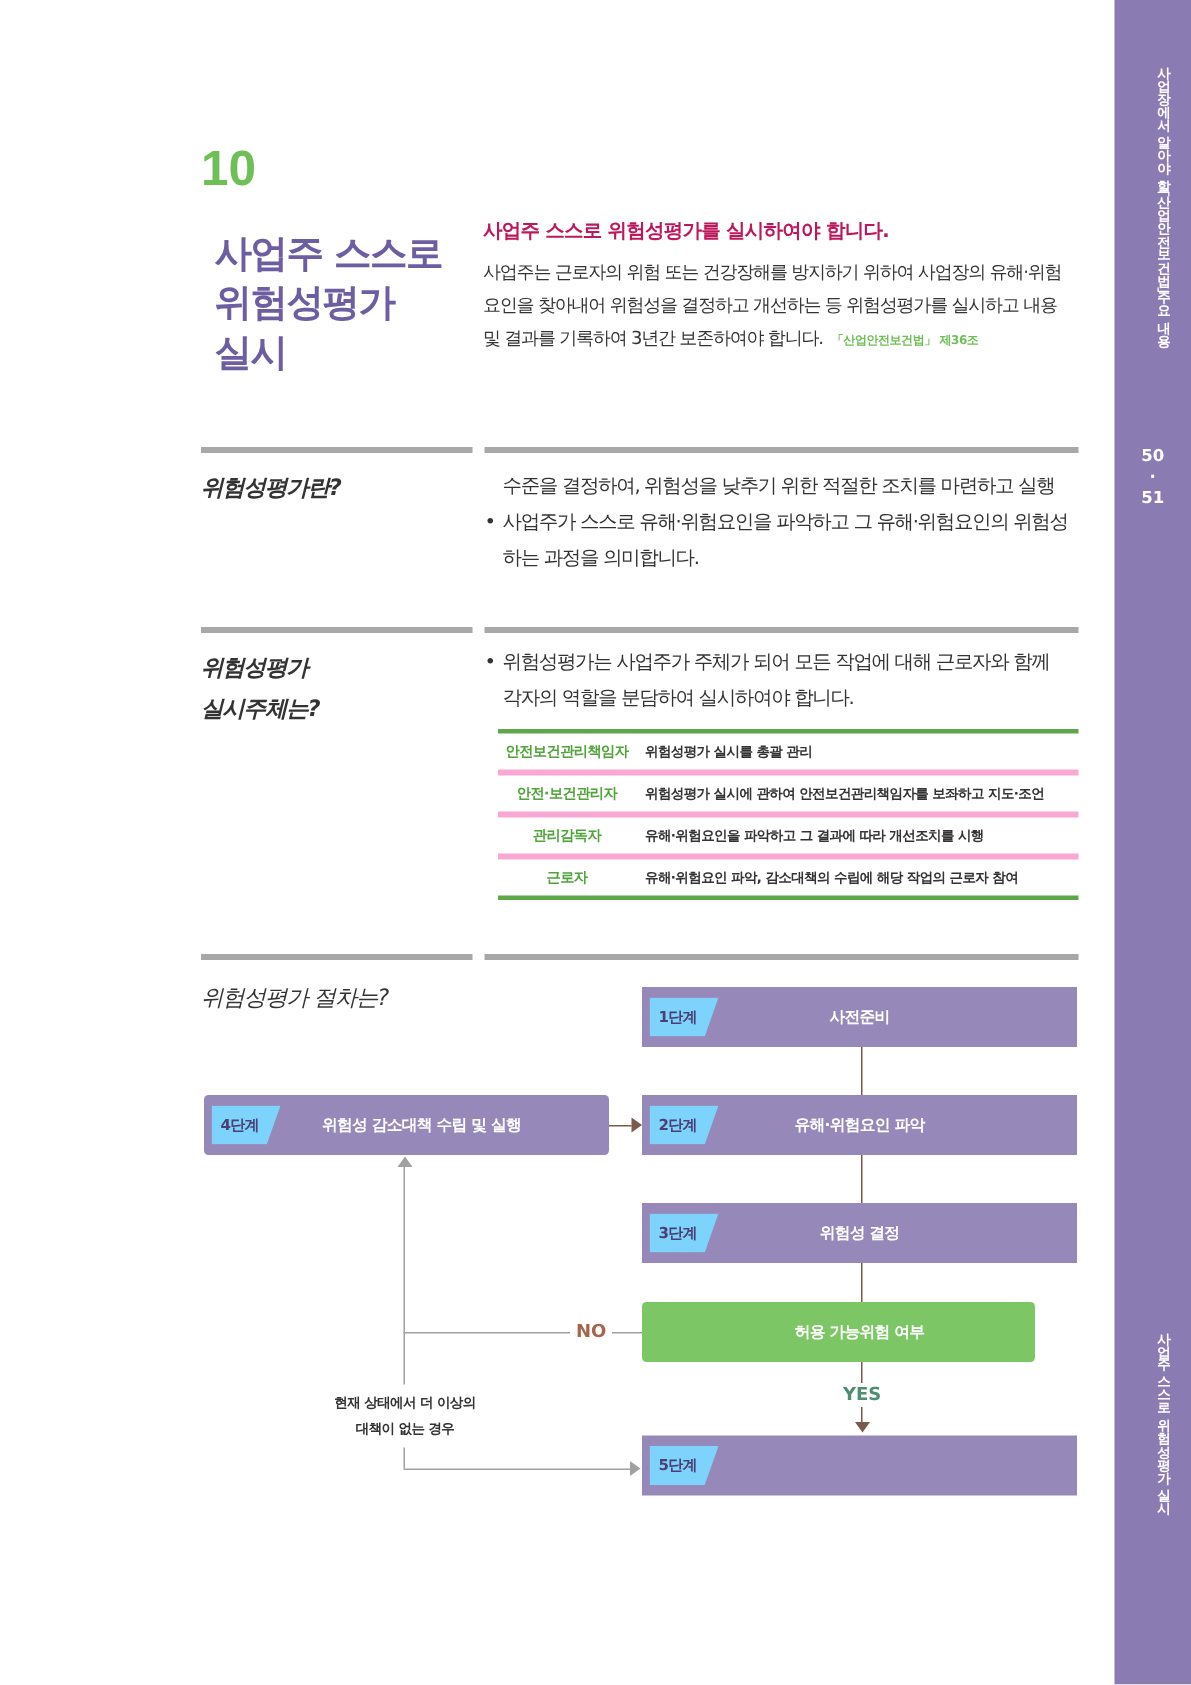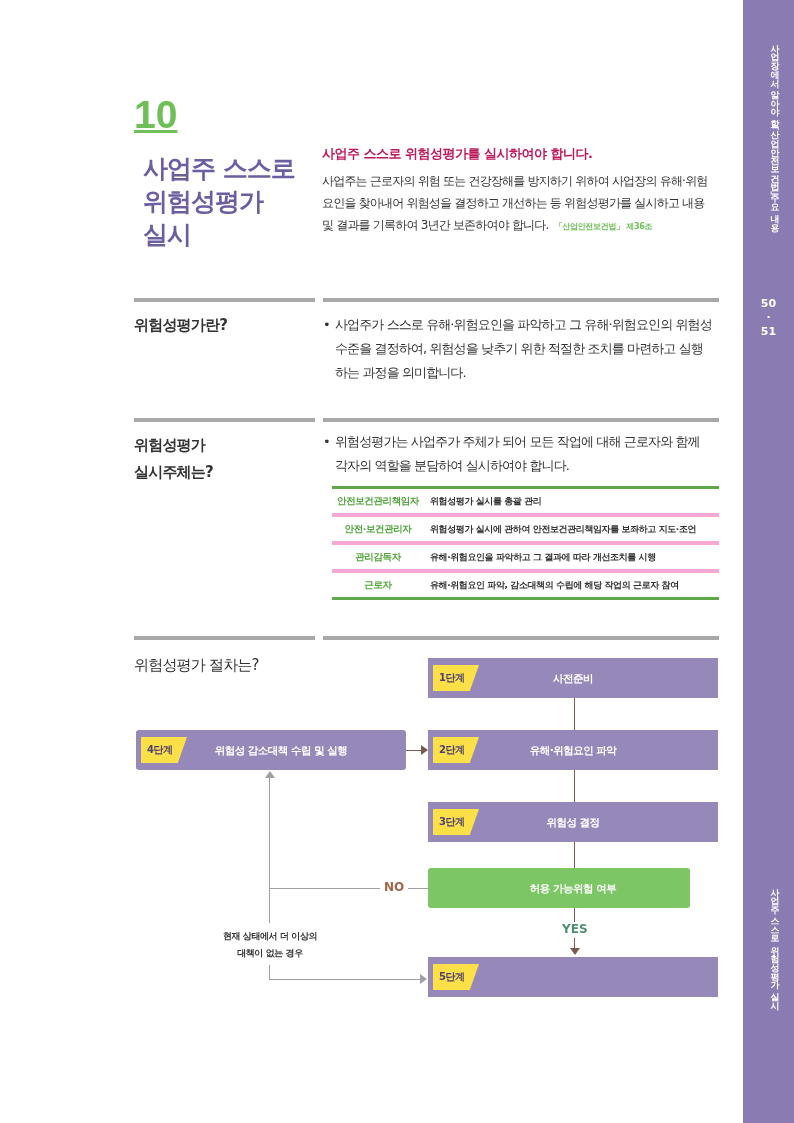--- a/index.html
+++ b/index.html
@@ -16,49 +16,49 @@
     font-size: 9px; font-weight: bold; white-space: nowrap; letter-spacing: -0.3px;
   }
   .side-top { top: 38px; }
   .side-bottom { top: 882px; }
   .page-num {
     position: absolute; left: 0; width: 51px; text-align: center; color: #ffffff;
     font-size: 11px; font-weight: bold; line-height: 14px;
   }
 
   
-  .chapter-num { left: 134px; top: 93px; font-size: 39px; font-weight: bold; color: #6fbf57; font-family: "Liberation Sans", sans-serif; text-decoration: underline; }
+  .chapter-num { left: 134px; top: 93px; font-size: 33px; font-weight: bold; color: #6fbf57; font-family: "Liberation Sans", sans-serif; }
   .chapter-title { left: 143px; top: 140px; font-size: 25px; font-weight: bold; color: #6d5ea2; line-height: 33px; letter-spacing: -1px; margin-top: 12px; }
   .chapter-title div { white-space: nowrap; }
   .lead-title { left: 322px; top: 145px; font-size: 13px; font-weight: bold; color: #be185d; letter-spacing: -0.5px; white-space: nowrap; }
   .lead-body { left: 322px; top: 170px; width: 400px; font-size: 12px; color: #333; line-height: 22px; letter-spacing: -0.8px; }
   .lead-body span.line { display: block; white-space: nowrap; }
   .law-ref { color: #6fbf57; font-size: 8px; font-weight: bold; margin-left: 6px; letter-spacing: -0.3px; }
 
   
   .bar-left { left: 134px; width: 181px; height: 4px; background: #a8a8a8; }
   .bar-right { left: 323px; width: 396px; height: 4px; background: #a8a8a8; }
 
-  .section-q { left: 134px; font-size: 15px; font-weight: bold; color: #333; line-height: 27px; letter-spacing: -0.8px; }
+  .section-q { left: 134px; font-size: 15px; font-weight: bold; color: #333; line-height: 27px; letter-spacing: -0.8px; font-style: italic; }
   .section-body { left: 323px; width: 400px; font-size: 13px; color: #333; line-height: 24px; letter-spacing: -0.9px; }
   .section-body .bullet { display: inline-block; width: 12px; }
   .section-body .line { display: block; white-space: nowrap; }
   .section-body .indent { padding-left: 12px; }
 
   
   .role-table { left: 332px; top: 486px; width: 387px; border-collapse: collapse; border-top: 3px solid #5fa84a; border-bottom: 3px solid #5fa84a; }
   .role-table td { height: 24px; font-size: 9px; font-weight: bold; border-bottom: 4px solid #f9a8d4; padding: 0; letter-spacing: -0.4px; white-space: nowrap; }
   .role-table tr:last-child td { border-bottom: none; }
   .role-table td.role { width: 92px; text-align: center; color: #4fa43a; font-size: 9.5px; }
   .role-table td.duty { color: #333; padding-left: 6px; }
 
   
   .step { background: #9689b9; height: 40px; }
   .step-tag {
-    position: absolute; left: 5px; top: 7px; width: 46px; height: 26px; background: #fde047;
+    position: absolute; left: 5px; top: 7px; width: 46px; height: 26px; background: #7dd3fc;
     clip-path: polygon(0 0, 100% 0, 80% 100%, 0 100%);
   }
   .step-tag span { position: absolute; left: 6px; top: 6px; font-size: 10px; font-weight: bold; color: #4b3f73; letter-spacing: -0.5px; }
   .step-label { position: absolute; top: 0; height: 40px; line-height: 40px; color: #ffffff; font-size: 10.5px; font-weight: bold; letter-spacing: -0.5px; white-space: nowrap; text-align: center; }
   .step-label small { font-size: 7px; }
   .decision { background: #7cc665; height: 40px; border-radius: 3px; }
   .vline { width: 1px; background: #7a5a4c; }
   .gline-v { width: 1px; background: #a0a0a0; }
   .gline-h { height: 1px; background: #a0a0a0; }
   .no-label { font-size: 12px; font-weight: bold; color: #a5654a; background: #fff; padding: 0 4px; margin-left: 48px; }
@@ -90,22 +90,22 @@
 <div class="abs lead-body">
   <span class="line">사업주는 근로자의 위험 또는 건강장해를 방지하기 위하여 사업장의 유해·위험</span>
   <span class="line"><span>요인을 찾아내어 위험성을 결정하고 개선하는 등 위험성평가를 실시하고 내용</span></span>
   <span class="line"><span>및 결과를 기록하여 3년간 보존하여야 합니다.</span><span class="law-ref">「산업안전보건법」 제36조</span></span>
 </div>
 
 <div class="abs bar-left" style="top:298px"></div>
 <div class="abs bar-right" style="top:298px"></div>
 <div class="abs section-q" style="top:312px">위험성평가란?</div>
 <div class="abs section-body" style="top:313px">
+  <span class="line indent">수준을 결정하여, 위험성을 낮추기 위한 적절한 조치를 마련하고 실행</span>
   <span class="line"><span class="bullet">•</span><span>사업주가 스스로 유해·위험요인을 파악하고 그 유해·위험요인의 위험성</span></span>
-  <span class="line indent">수준을 결정하여, 위험성을 낮추기 위한 적절한 조치를 마련하고 실행</span>
   <span class="line indent">하는 과정을 의미합니다.</span>
 </div>
 
 <div class="abs bar-left" style="top:418px"></div>
 <div class="abs bar-right" style="top:418px"></div>
 <div class="abs section-q" style="top:432px">
   <div>위험성평가</div>
   <div>실시주체는?</div>
 </div>
 <div class="abs section-body" style="top:430px">

